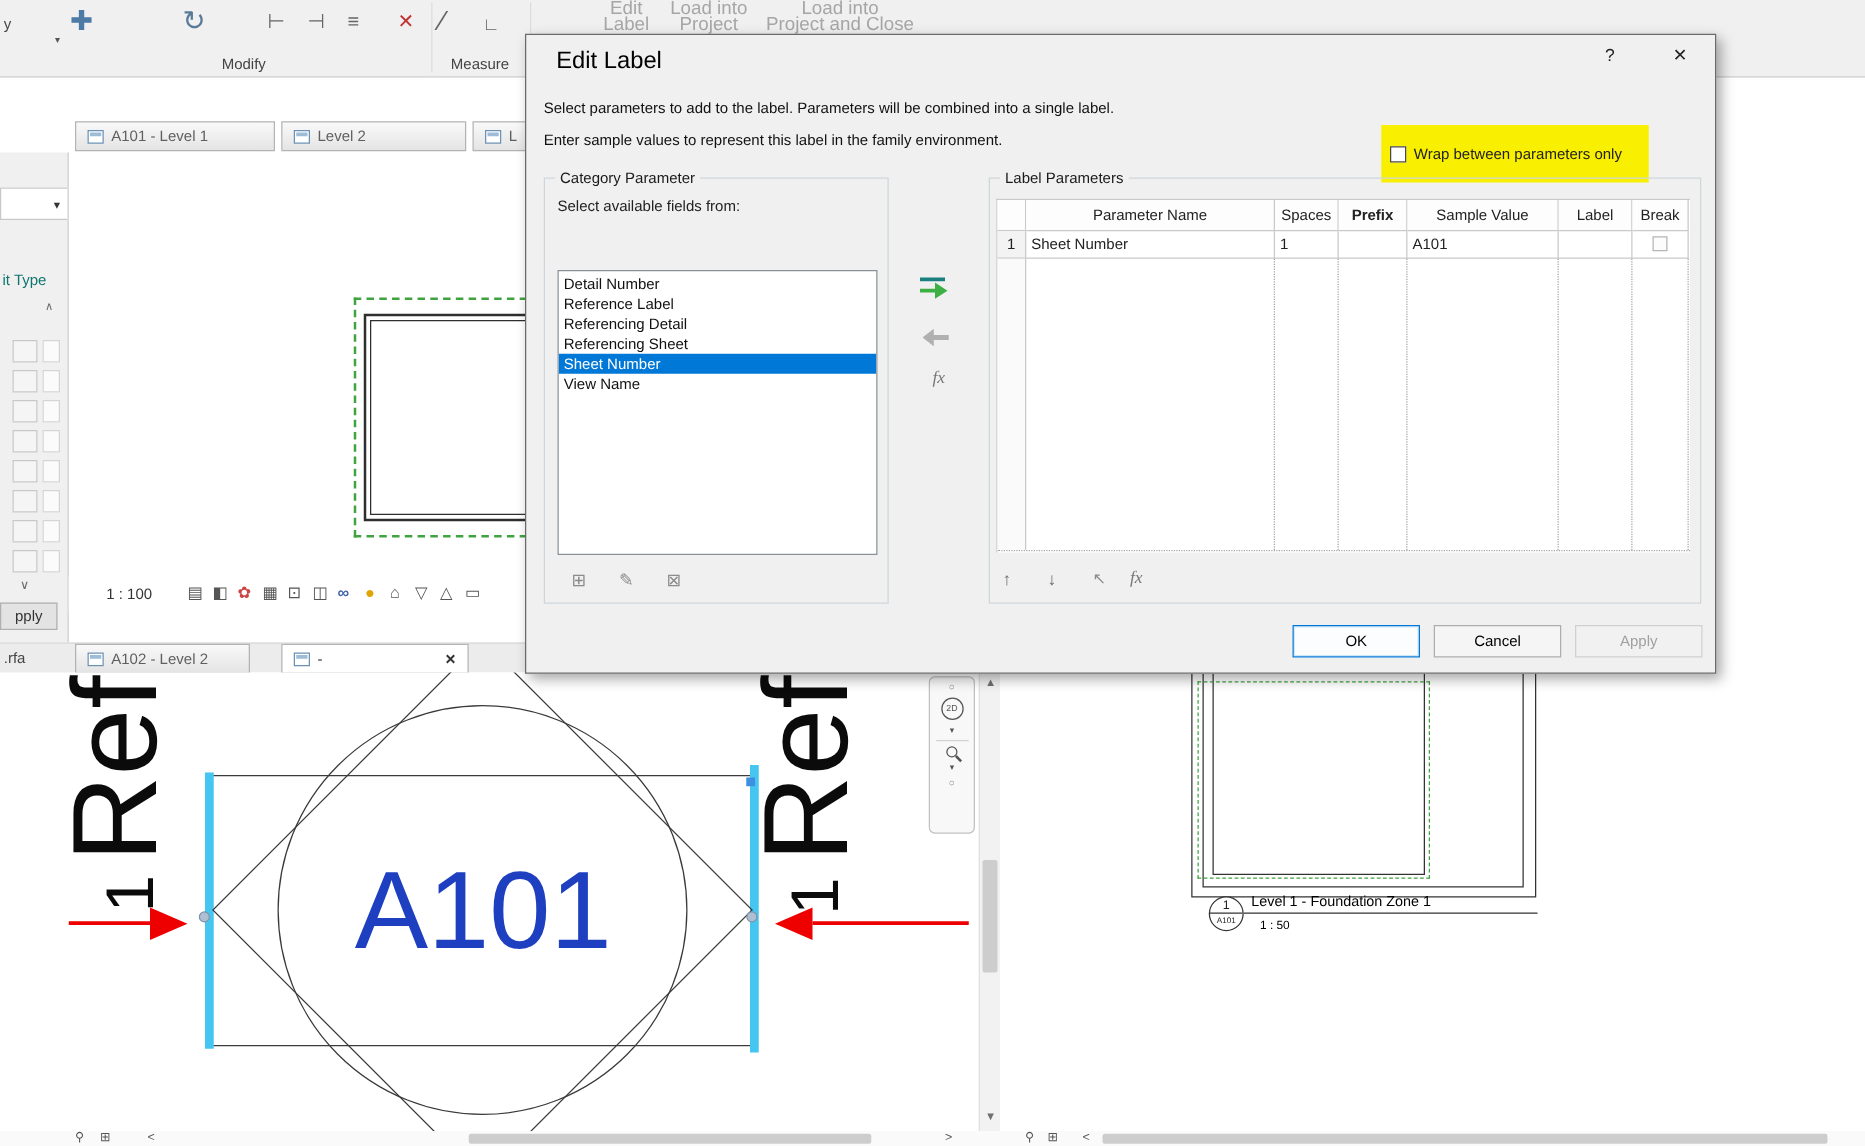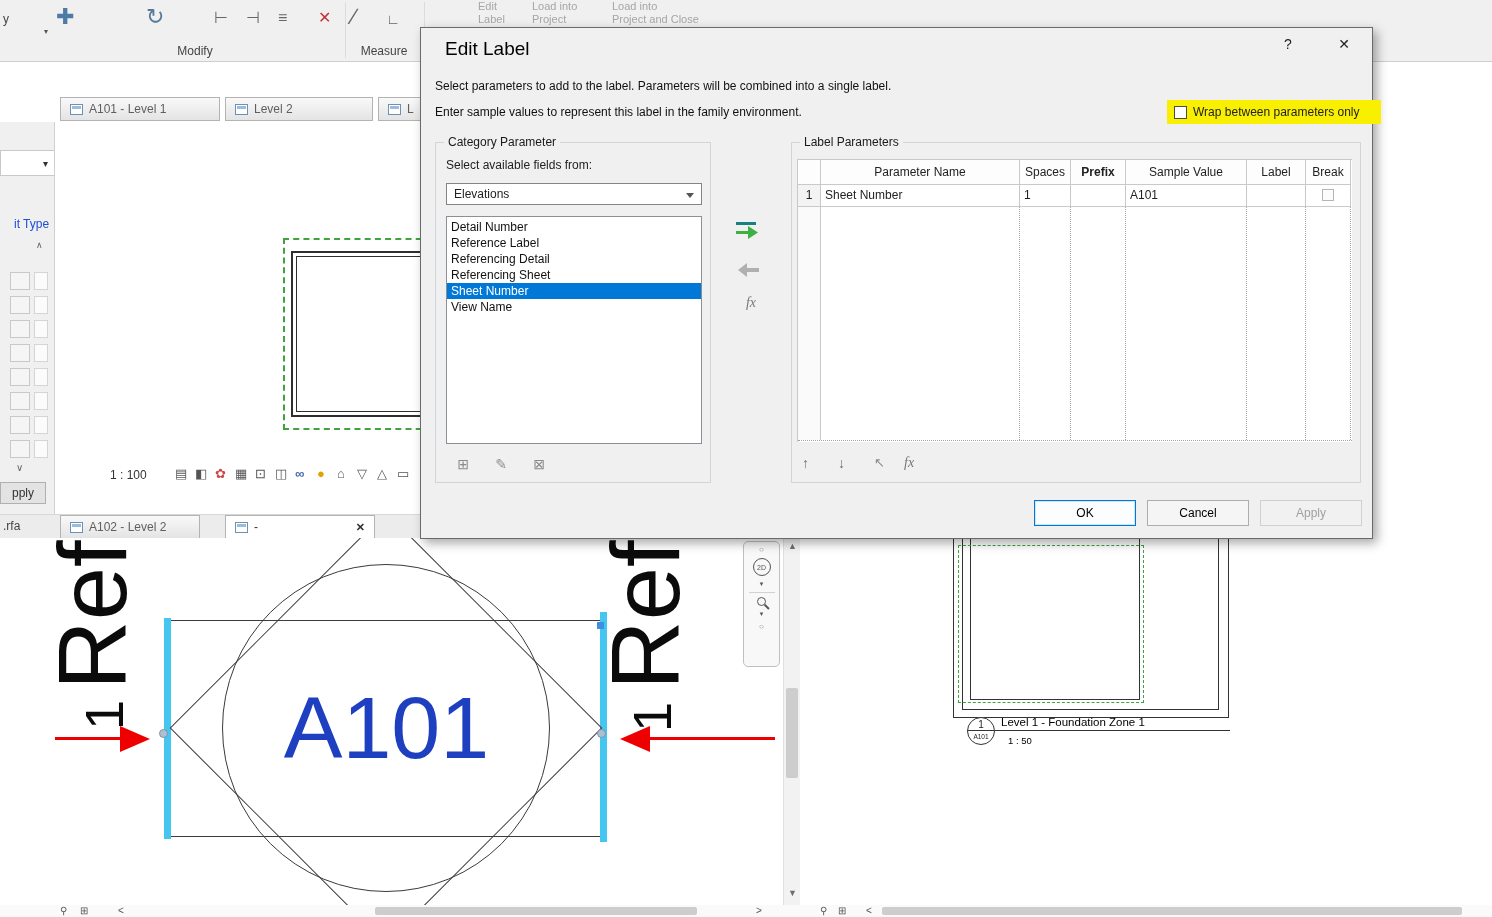--- a/index.html
+++ b/index.html
@@ -6,39 +6,39 @@
   html,body { width:1492px; height:917px; }
   body { font-family:"Liberation Sans", sans-serif; font-size:12px; color:#222; background:#fff; }
   .screen { position:relative; width:1492px; height:917px; overflow:hidden; background:#fff; }
   .abs { position:absolute; }
 
   
   .ribbon { position:absolute; left:0; top:0; width:1492px; height:62px; background:#f0f0f0; border-bottom:1px solid #cfcfcf; }
   .ribbon .panel-label { position:absolute; top:44px; font-size:12px; color:#444; text-align:center; }
   .ribbon .sep { position:absolute; top:2px; width:1px; height:56px; background:#dcdcdc; }
   .rico { position:absolute; line-height:1; }
-  .dis-btn { position:absolute; top:0; text-align:left; color:#a6a6a6; font-size:11px; line-height:13px; }
+  .dis-btn { position:absolute; top:0; text-align:center; color:#a6a6a6; font-size:15px; line-height:13px; }
 
   
   .tabbar-top { position:absolute; left:55px; top:97px; width:1437px; height:25px; }
   .vtab { position:absolute; top:0; height:24px; background:linear-gradient(#f9f9f9,#e4e4e4); border:1px solid #b3b3b3; display:flex; align-items:center; gap:6px; padding:0 9px; color:#5f5f5f; font-size:12px; white-space:nowrap; overflow:hidden; }
   .vtab.active { background:#fff; color:#333; }
   .doc-icon { display:inline-block; position:relative; width:13px; height:11px; border:1px solid #6b91b5; background:#fff; flex:0 0 auto; }
   .doc-icon::before { content:""; position:absolute; left:1px; right:1px; top:1px; height:3px; background:#9dbcd8; }
   .close-x { font-size:11px; font-weight:bold; color:#333; margin-left:auto; }
 
   
   .left-panel { position:absolute; left:0; top:122px; width:55px; height:392px; background:#f0f0f0; border-right:1px solid #d0d0d0; overflow:hidden; }
   .type-box { position:absolute; left:0; top:28px; width:55px; height:26px; background:#fff; border:1px solid #c9c9c9; }
   .prop-box { position:absolute; left:10px; width:20px; height:18px; background:#f5f5f5; border:1px solid #c9c9c9; }
   .prop-box2 { position:absolute; left:34px; width:14px; height:18px; background:#fbfbfb; border:1px solid #d5d5d5; }
   .pply-btn { position:absolute; left:0; top:360px; width:46px; height:22px; background:#e3e3e3; border:1px solid #b0b0b0; text-align:center; line-height:20px; color:#333; }
 
   
-  .viewbar { position:absolute; left:55px; top:461px; width:365px; height:29px; background:#fff;margin-left:25px; }
+  .viewbar { position:absolute; left:55px; top:461px; width:365px; height:29px; background:#fff; }
   .vb-ico { position:absolute; top:6px; font-size:13px; line-height:1; color:#555; }
 
   
   .tabbar-bottom { position:absolute; left:0; top:514px; width:785px; height:24px; background:#ececec; border-top:1px solid #d8d8d8; }
 
   
   .canvas-topleft { position:absolute; left:55px; top:122px; width:365px; height:363px; background:#fff; overflow:hidden; }
   .canvas-left  { position:absolute; left:55px; top:538px; width:728px; height:367px; background:#fff; overflow:hidden; }
   .canvas-right { position:absolute; left:800px; top:538px; width:692px; height:367px; background:#fff; overflow:hidden; }
 
@@ -60,21 +60,21 @@
 
   .bottom-strip { position:absolute; left:0; top:905px; width:1492px; height:12px; background:#fafafa; }
   .hthumb { position:absolute; top:2px; height:8px; background:#cdcdcd; border-radius:2px; }
   .bs-ico { position:absolute; top:0; font-size:10px; color:#555; line-height:12px; }
 
   
   .dialog { position:absolute; left:420px; top:27px; width:953px; height:512px; background:#f0f0f0; border:1px solid #6a6a6a; box-shadow:4px 4px 10px rgba(0,0,0,.35); z-index:10; }
   .dlg-title { position:absolute; left:24px; top:10px; font-size:19px; color:#000; }
   .dlg-sysbtn { position:absolute; top:8px; width:30px; text-align:center; font-size:14px; color:#222; cursor:default; }
   .dlg-instr { position:absolute; left:14px; font-size:12px; color:#111; }
-  .wrap-box { position:absolute; left:746px; top:72px; width:214px; height:24px; background:#f9ef00; display:flex; align-items:center; gap:6px; padding-left:7px; }
+  .wrap-box { position:absolute; left:684px; top:72px; width:214px; height:46px; background:#f9ef00; display:flex; align-items:center; gap:6px; padding-left:7px; }
   .cb { display:inline-block; width:13px; height:13px; background:#fff; border:1px solid #4a4a4a; flex:0 0 auto; }
   .grp { position:absolute; border:1px solid #cfd6db; }
   .legend { position:absolute; left:8px; top:-8px; background:#f0f0f0; padding:0 4px; font-size:12px; color:#1a1a1a; }
   .combo { position:absolute; left:10px; top:40px; width:256px; height:22px; background:#fff; border:1px solid #848484; line-height:20px; padding-left:7px; }
   .combo-arrow { position:absolute; right:7px; top:9px; width:0; height:0; border-left:4px solid transparent; border-right:4px solid transparent; border-top:5px solid #555; }
   .listbox { position:absolute; left:10px; top:73px; width:256px; height:228px; background:#fff; border:1px solid #8a9095; padding-top:2px; overflow:hidden; }
   .lb-item { height:16px; line-height:16px; padding:0 4px; color:#111; }
   .lb-item.selected { background:#0078d7; color:#fff; }
   .small-btn { position:absolute; width:26px; height:22px; text-align:center; line-height:22px; color:#8b8b8b; font-size:14px; }
   .mid-btn { position:absolute; width:28px; height:24px; text-align:center; }
@@ -149,21 +149,21 @@
     </div>
     <div class="vtab" style="left:323px;width:100px">
       <span class="doc-icon"></span>
       <span>L</span>
     </div>
   </div>
 
   <div class="left-panel">
     <div class="type-box"></div>
     <span class="abs" style="right:6px;top:36px;font-size:10px;color:#333">▾</span>
-    <span class="abs" style="left:14px;top:95px;color:#1d4ed8">it Type</span>
+    <span class="abs" style="left:2px;top:95px;color:#0f766e">it Type</span>
     <span class="abs" style="left:36px;top:118px;font-size:9px;color:#666">∧</span>
     <div class="prop-box" style="top:150px"></div>
       <div class="prop-box2" style="top:150px"></div>
     <div class="prop-box" style="top:174px"></div>
       <div class="prop-box2" style="top:174px"></div>
     <div class="prop-box" style="top:198px"></div>
       <div class="prop-box2" style="top:198px"></div>
     <div class="prop-box" style="top:222px"></div>
       <div class="prop-box2" style="top:222px"></div>
     <div class="prop-box" style="top:246px"></div>
@@ -293,24 +293,20 @@
     <div class="dlg-instr" style="top:77px">Enter sample values to represent this label in the family environment.</div>
 
     <div class="wrap-box">
       <span class="cb"></span>
       <span>Wrap between parameters only</span>
     </div>
 
     <div class="grp" style="left:14px;top:114px;width:276px;height:341px">
       <span class="legend">Category Parameter</span>
       <span class="abs" style="left:10px;top:15px">Select available fields from:</span>
-      <div class="combo">
-        <span>Elevations</span>
-        <span class="combo-arrow"></span>
-      </div>
       <div class="listbox">
         <div class="lb-item">Detail Number</div>
         <div class="lb-item">Reference Label</div>
         <div class="lb-item">Referencing Detail</div>
         <div class="lb-item">Referencing Sheet</div>
         <div class="lb-item selected">Sheet Number</div>
         <div class="lb-item">View Name</div>
       </div>
       <span class="small-btn" style="left:14px;top:310px">⊞</span>
       <span class="small-btn" style="left:52px;top:310px">✎</span>

